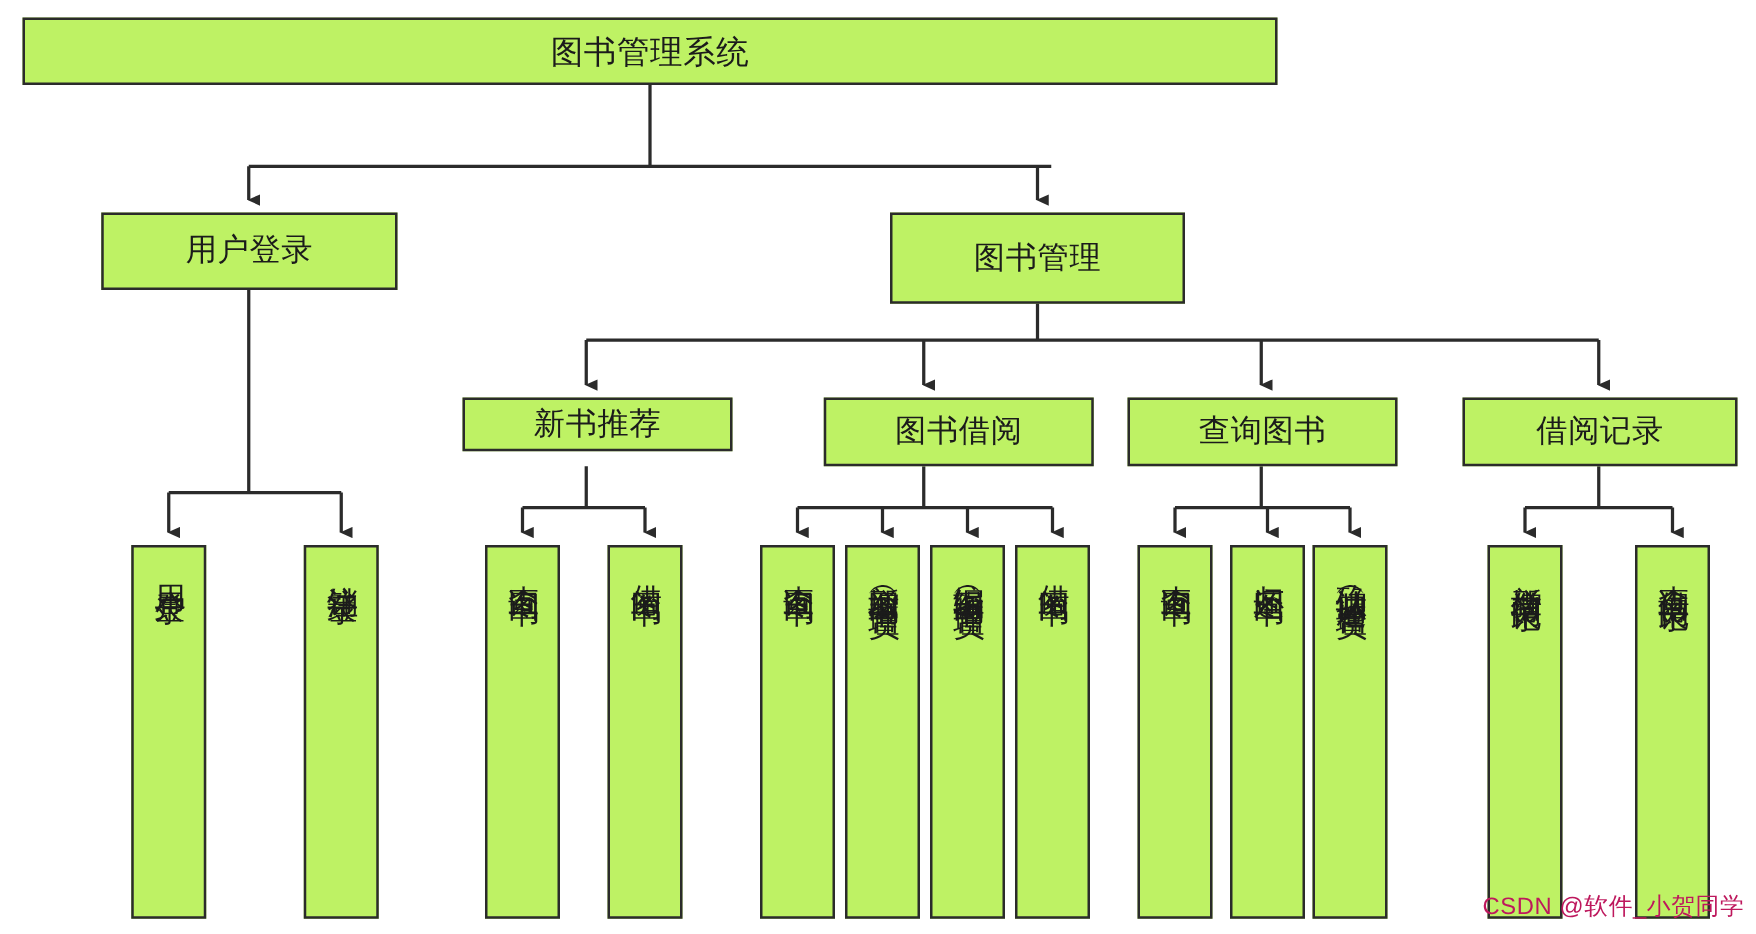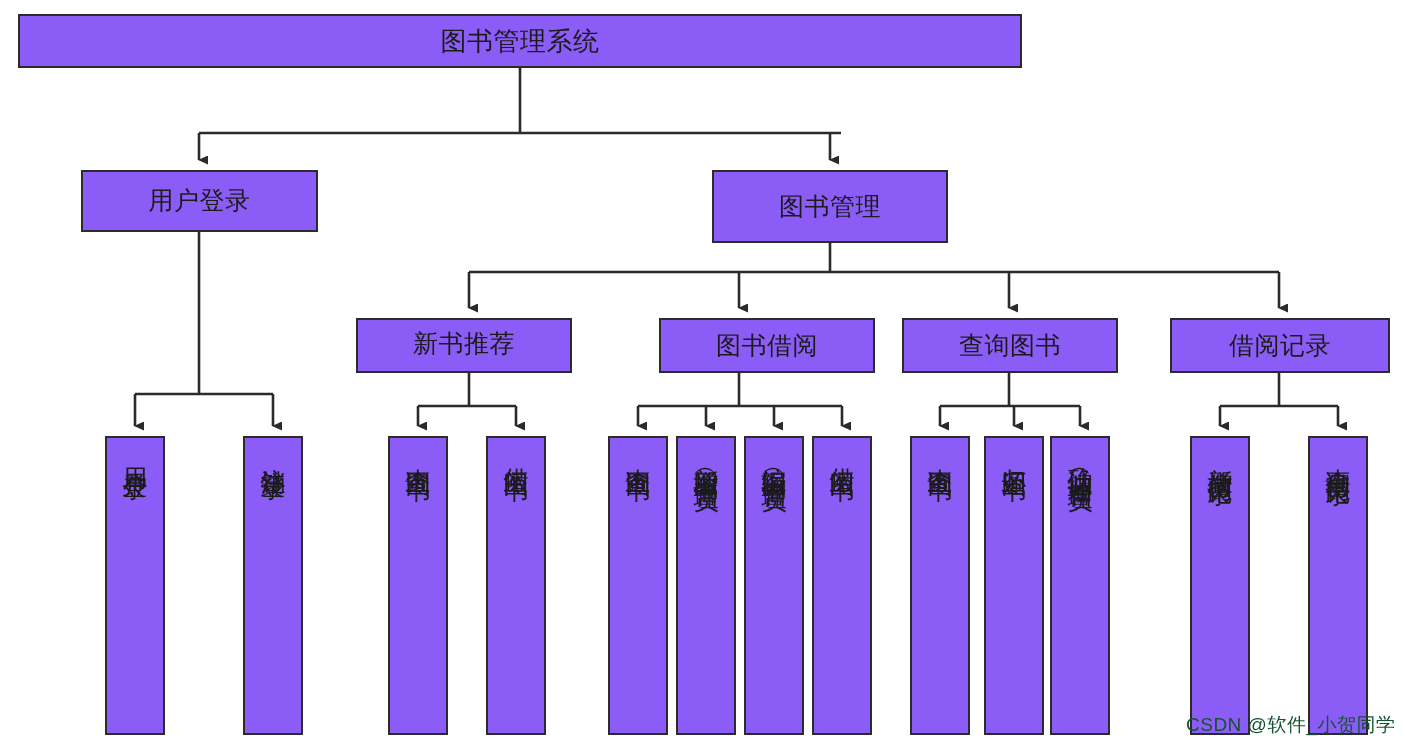--- a/index.html
+++ b/index.html
@@ -21,21 +21,21 @@
     position: absolute;
     left: 0;
     top: 0;
     width: 1405px;
     height: 747px;
     pointer-events: none;
   }
   .node {
     position: absolute;
     box-sizing: border-box;
-    background: #8b5cf6;
+    background: #bef264;
     border: 2px solid #2b2b2b;
     display: flex;
     align-items: center;
     justify-content: center;
     color: #1b1b1b;
   }
   .node .node-label {
     display: block;
     text-align: center;
     line-height: 1.18;
@@ -60,21 +60,21 @@
     text-orientation: upright;
     font-size: 25px;
     letter-spacing: 3px;
     line-height: 1;
   }
   .watermark {
     position: absolute;
     left: 1186px;
     top: 712px;
     font-size: 19px;
-    color: #14532d;
+    color: #be185d;
     white-space: nowrap;
     letter-spacing: 0.5px;
   }
 </style>
 </head>
 <body>
 
 <div id="diagram-root">
 
   <svg id="edges-svg" viewBox="0 0 1405 747" xmlns="http://www.w3.org/2000/svg">
@@ -131,21 +131,21 @@
     <span class="node-label">图书管理系统</span>
   </div>
 
   <div class="node horiz" style="left:81px; top:170px; width:237px; height:62px;">
     <span class="node-label">用户登录</span>
   </div>
   <div class="node horiz" style="left:712px; top:170px; width:236px; height:73px;">
     <span class="node-label">图书管理</span>
   </div>
 
-  <div class="node horiz" style="left:356px; top:318px; width:216px; height:55px;font-family:Liberation Mono, monospace;">
+  <div class="node horiz" style="left:370px; top:318px; width:216px; height:43px;">
     <span class="node-label">新书推荐</span>
   </div>
   <div class="node horiz" style="left:659px; top:318px; width:216px; height:55px;">
     <span class="node-label">图书借阅</span>
   </div>
   <div class="node horiz" style="left:902px; top:318px; width:216px; height:55px;">
     <span class="node-label">查询图书</span>
   </div>
   <div class="node horiz" style="left:1170px; top:318px; width:220px; height:55px;">
     <span class="node-label">借阅记录</span>

